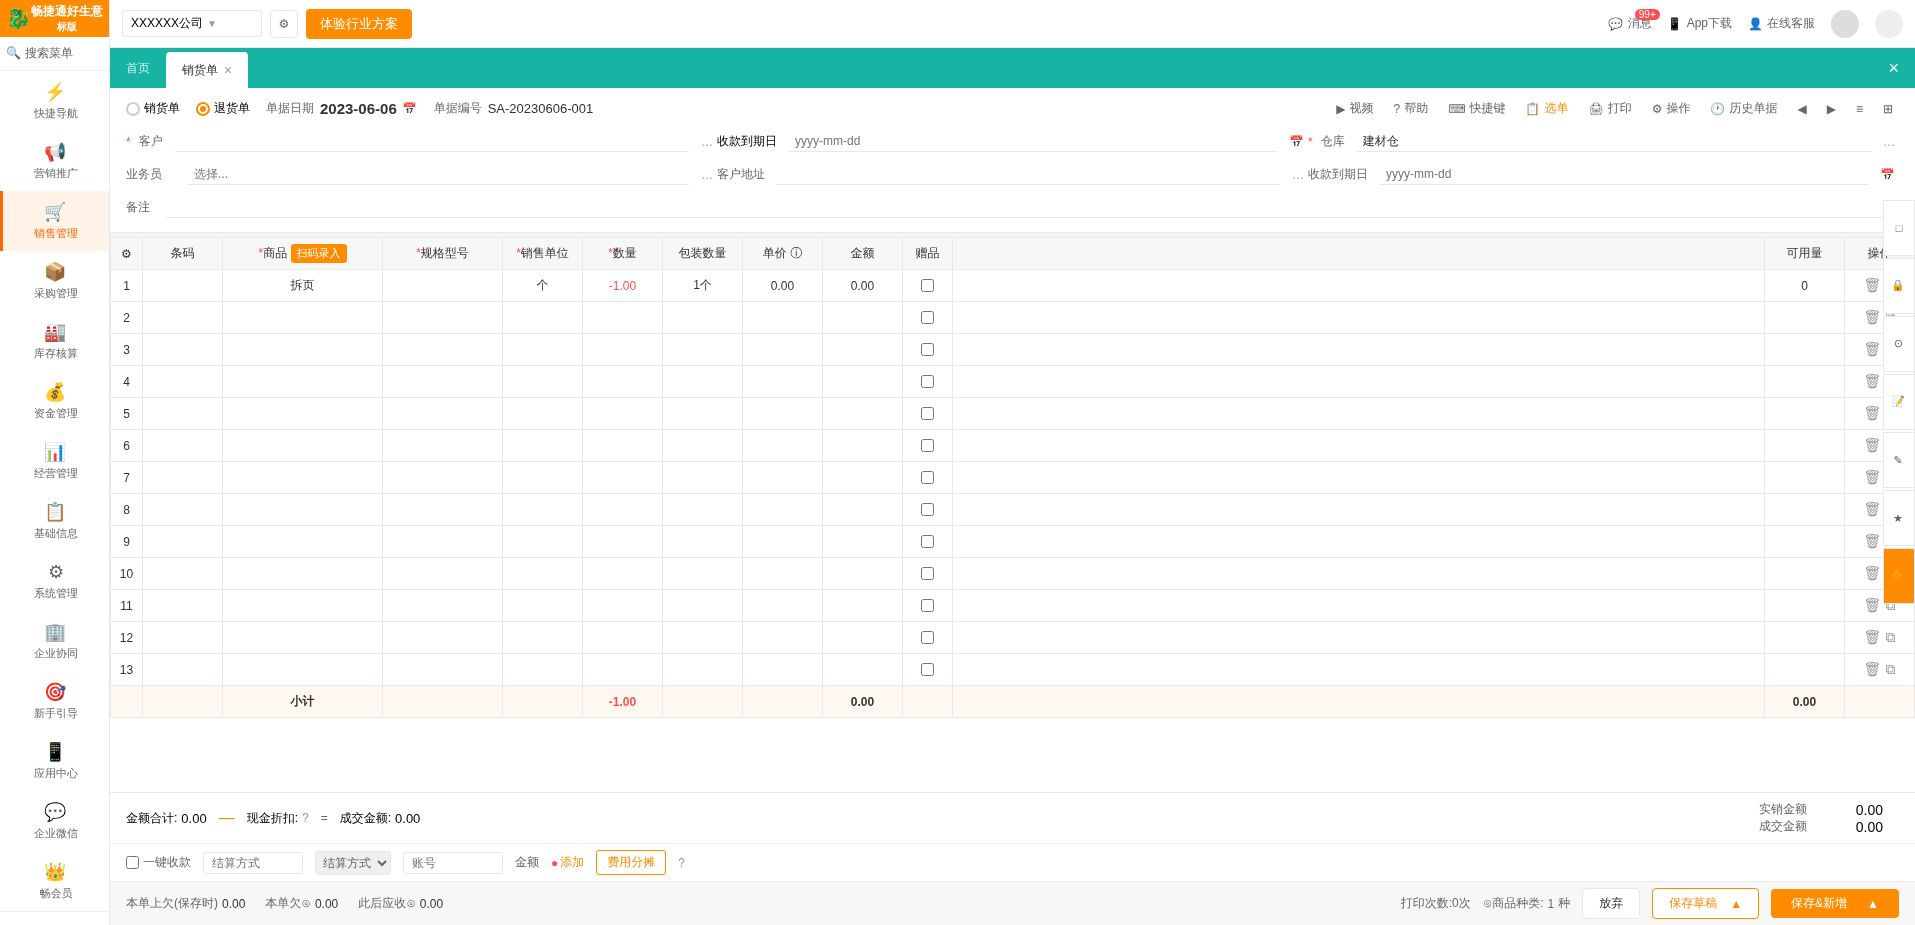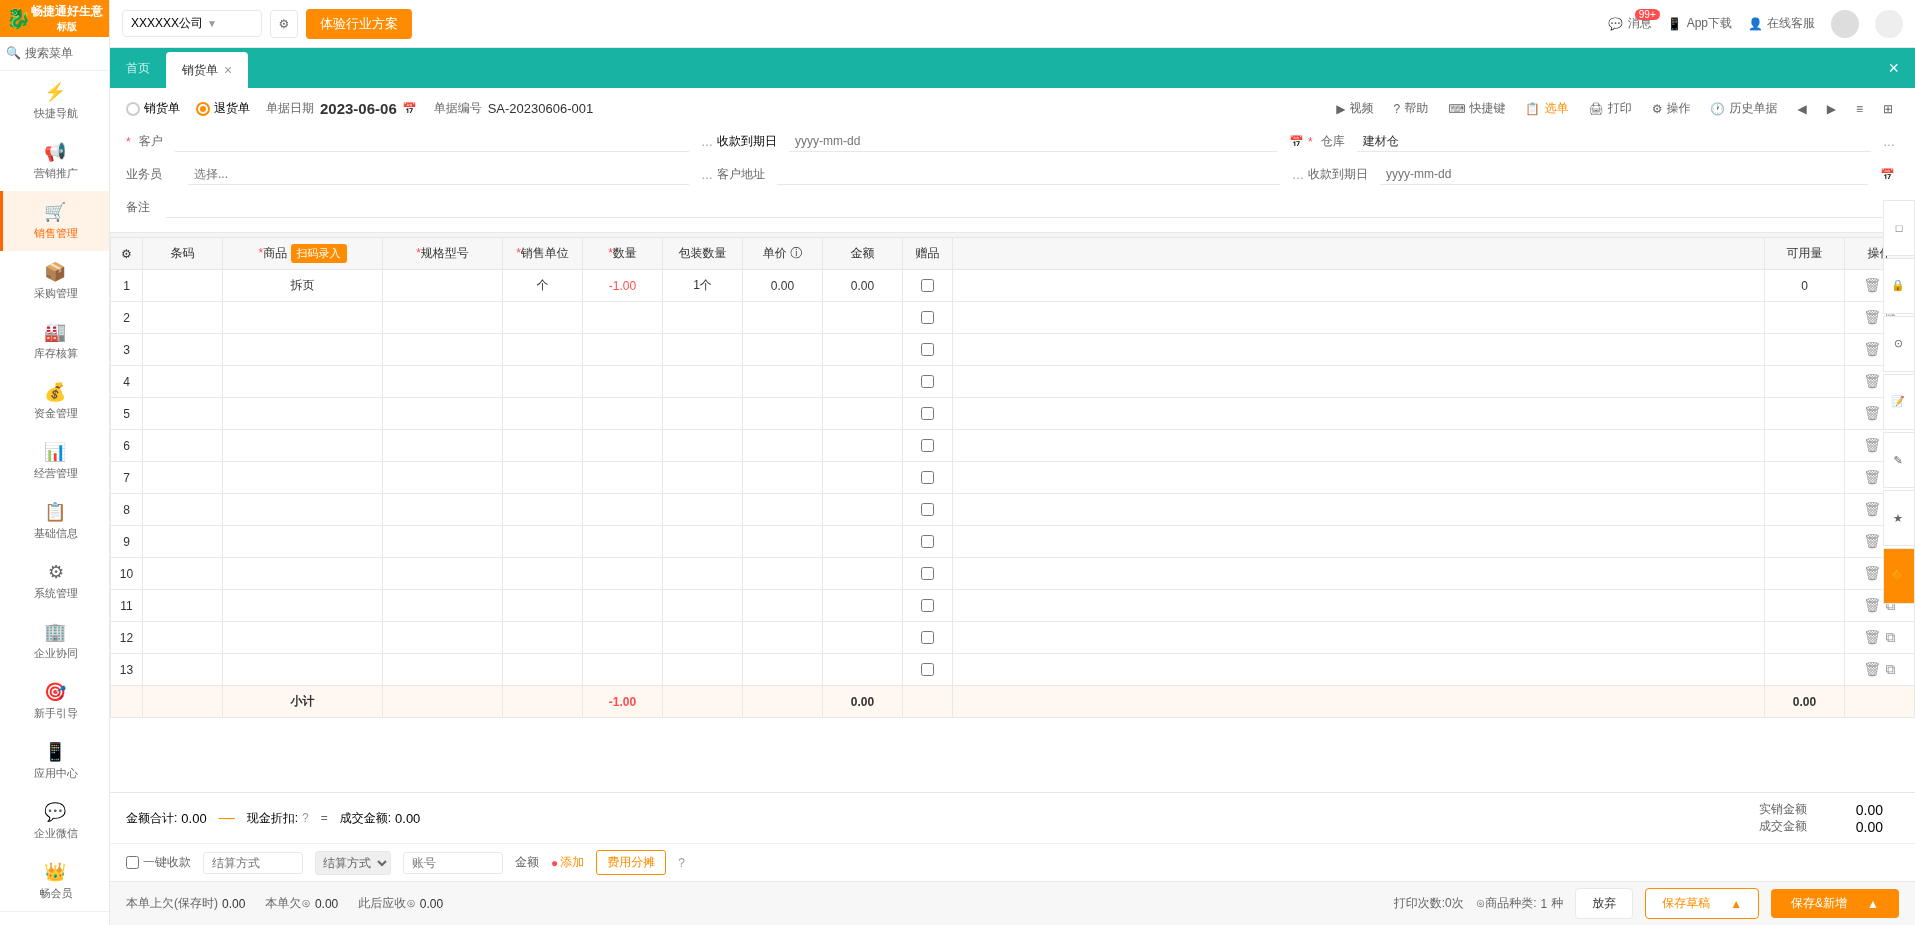--- a/index.html
+++ b/index.html
@@ -80,21 +80,21 @@
     .fee-btn { border: 1px solid #ff8c00; color: #ff8c00; background: #fff; border-radius: 3px; padding: 3px 10px; cursor: pointer; }
     .help-icon { color: #999; cursor: pointer; }
 
     
     .statusbar { height: 44px; background: #f7f7f7; border-top: 1px solid #e8e8e8; display: flex; align-items: center; padding: 0 16px; gap: 20px; flex-shrink: 0; }
     .status-item { display: flex; align-items: center; gap: 4px; color: #666; }
     .status-value { color: #333; }
     .status-value.zero { color: #333; }
     .statusbar-right { margin-left: auto; display: flex; align-items: center; gap: 12px; }
     .abandon-btn { border: 1px solid #e8e8e8; background: #fff; color: #333; border-radius: 4px; padding: 6px 16px; cursor: pointer; }
-    .save-draft-btn { border: 1px solid #ff8c00; color: #ff8c00; background: #fff; border-radius: 4px; padding: 6px 16px; cursor: pointer; display: flex; align-items: center; gap: 20px; }
+    .save-draft-btn { border: 1px solid #ff8c00; color: #ff8c00; background: #fff; border-radius: 4px; padding: 6px 16px; cursor: pointer; display: flex; align-items: center; gap: 13px; }
     .save-new-btn { background: #ff8c00; color: #fff; border: none; border-radius: 4px; padding: 6px 20px; cursor: pointer; display: flex; align-items: center; gap: 20px; }
     .product-info { display: flex; align-items: center; gap: 4px; color: #666; cursor: pointer; }
 
     
     .fixed-right { position: fixed; right: 0; top: 200px; display: flex; flex-direction: column; gap: 2px; z-index: 100; }
     .fixed-right-btn { width: 32px; height: 56px; background: #fff; border: 1px solid #e8e8e8; display: flex; align-items: center; justify-content: center; cursor: pointer; color: #666; font-size: 16px; writing-mode: vertical-lr; font-size: 11px; padding: 4px 2px; }
     .fixed-right-btn.orange { background: #ff8c00; color: #fff; }
   </style>
 </head>
 <body>

